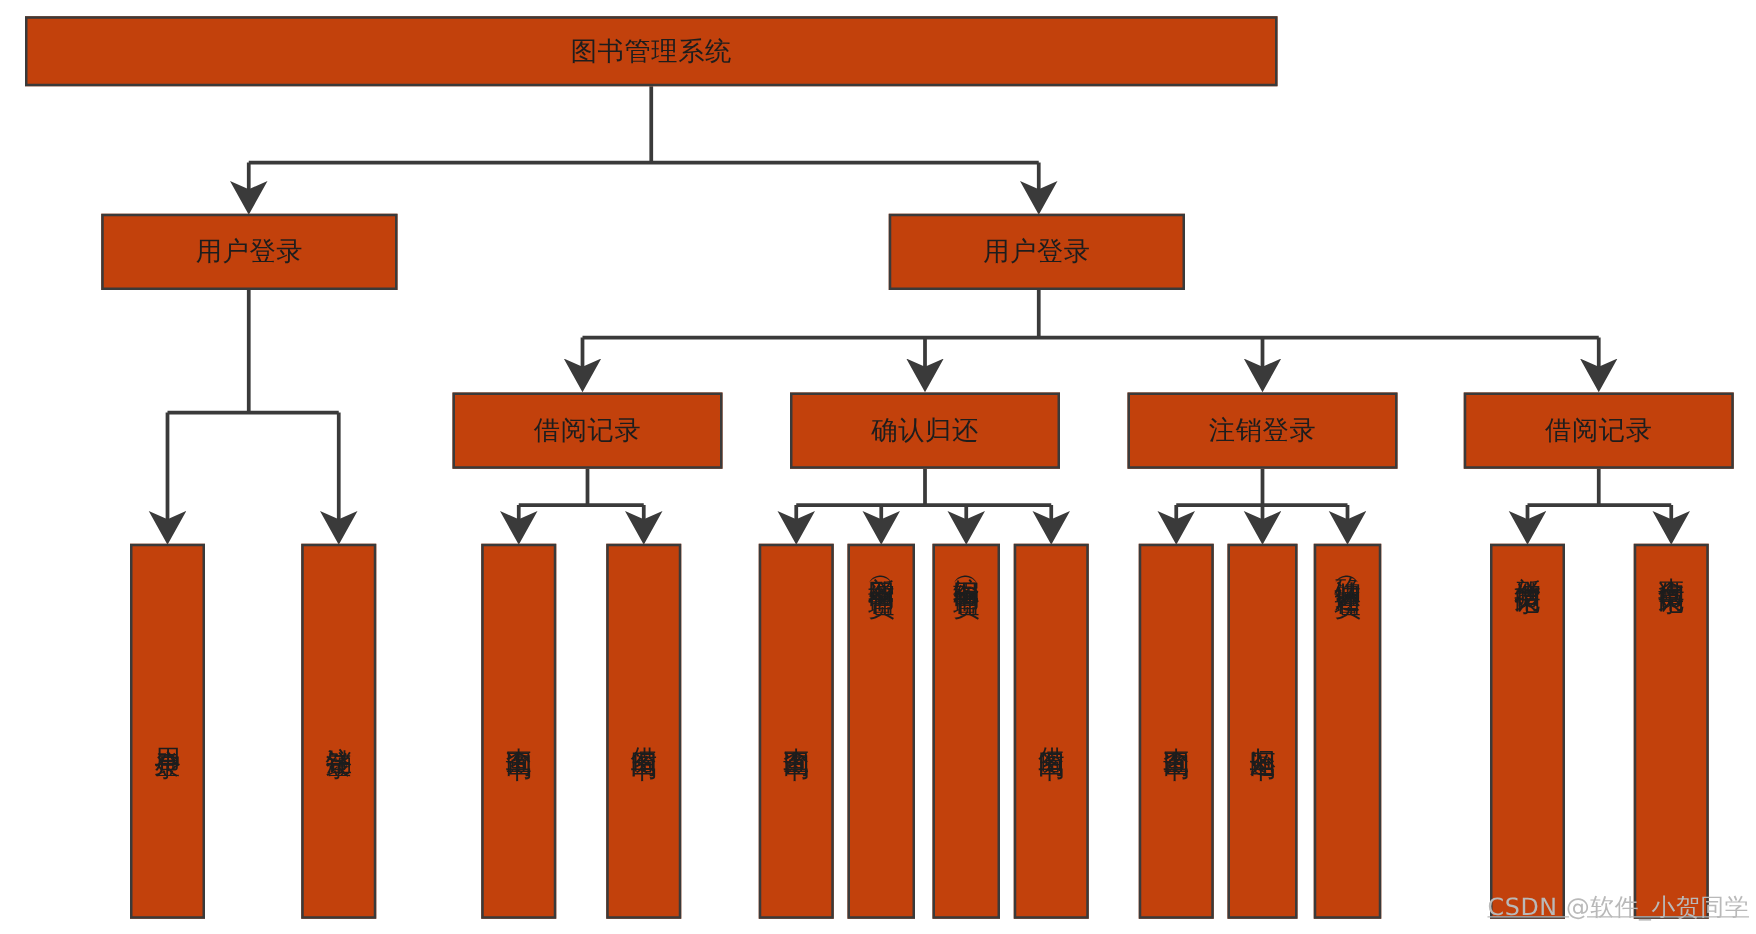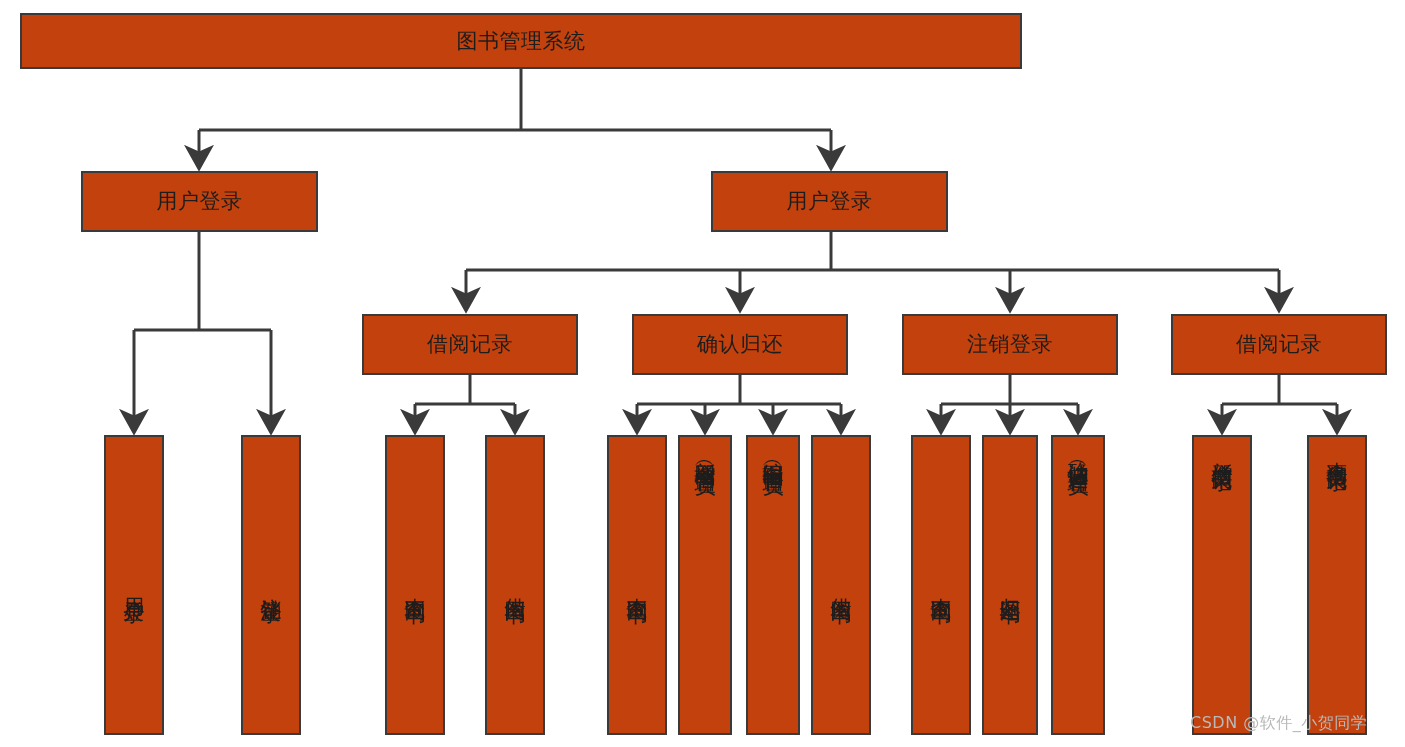--- a/index.html
+++ b/index.html
@@ -57,24 +57,25 @@
     justify-content: center;
     padding-top: 8px;
   }
   .node.vertical.short {
     align-items: center;
     padding-top: 0;
   }
   .watermark {
     position: absolute;
     color: #b9b9b9;
-    font-size: 16px;
+    font-size: 19px;
     letter-spacing: 0.5px;
     z-index: 5;
     white-space: nowrap;
+    text-decoration: underline;
   }
 </style>
 </head>
 <body>
 
 <div id="canvas">
 
   <svg class="edges" viewBox="0 0 1405 747">
     <defs>
       <marker id="arrow" markerWidth="11" markerHeight="11" refX="4.4" refY="5" orient="auto" markerUnits="strokeWidth">

